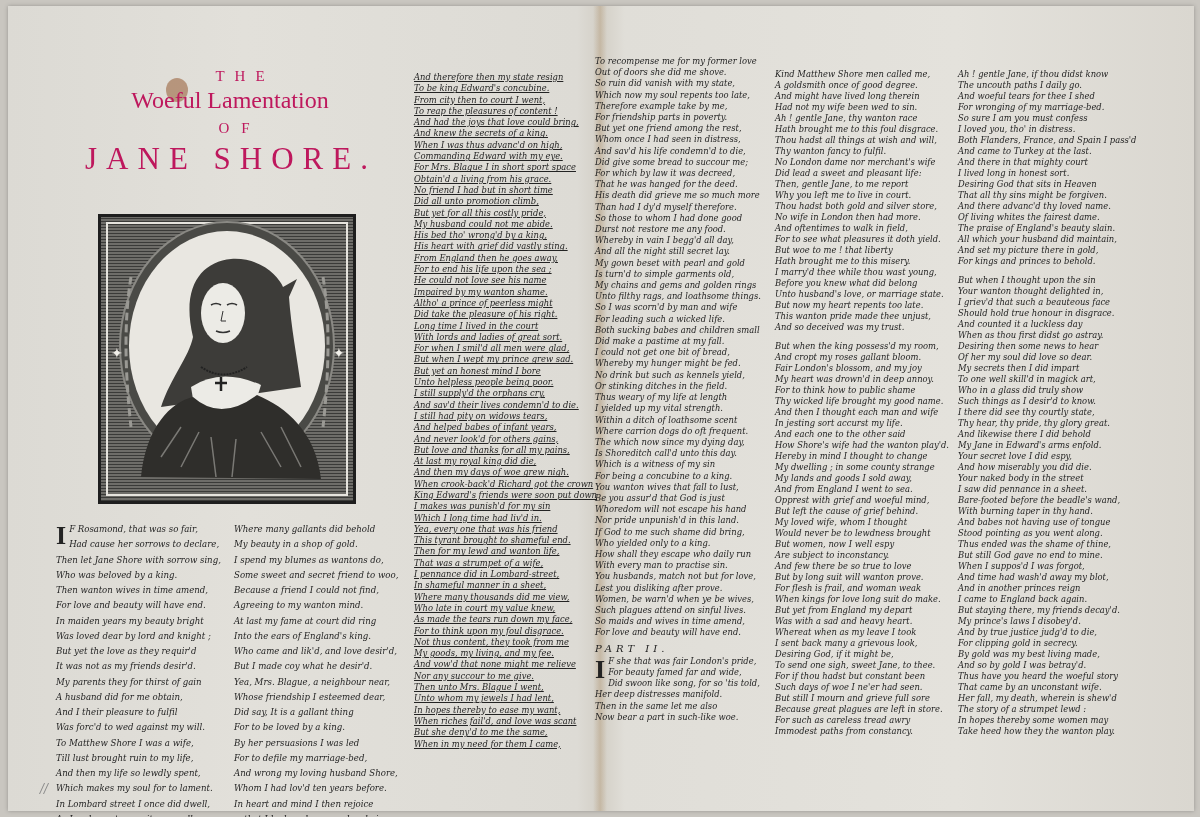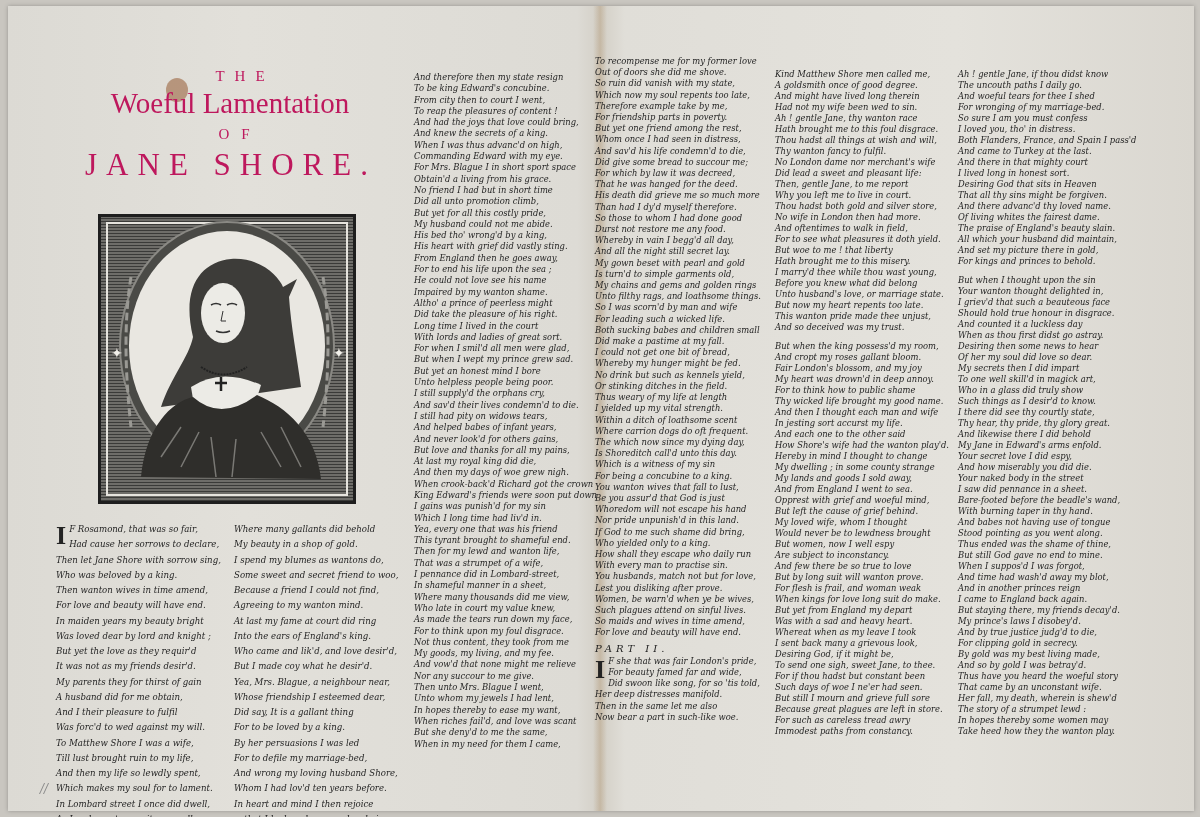--- a/index.html
+++ b/index.html
@@ -16,21 +16,21 @@
   .fold {
     position: absolute; left: 585px; top: 0; width: 14px; height: 805px;
     background: linear-gradient(90deg, rgba(160,130,90,0) 0%, rgba(170,140,100,0.35) 50%, rgba(160,130,90,0) 100%);
   }
   .stain {
     position: absolute; left: 158px; top: 72px; width: 22px; height: 24px;
     border-radius: 50%; background: #a87c5e; opacity: 0.75;
   }
   .title-block { position: absolute; left: 40px; top: 68px; width: 370px; text-align: center; color: #be185d; }
   .t-the { font-size: 15px; letter-spacing: 10px; margin-left: 40px; font-family: "Liberation Serif", serif; }
-  .t-main { font-size: 29px; font-family: "Liberation Serif", serif; margin-top: 2px; margin-left: 10px; }
+  .t-main { font-size: 24px; font-family: "Liberation Serif", serif; margin-top: 2px; margin-left: 10px; }
   .t-of { font-size: 15px; letter-spacing: 12px; margin-top: 6px; margin-left: 30px; font-family: "Liberation Serif", serif; text-align: center; }
   .t-name { font-size: 31px; letter-spacing: 9px; margin-top: 4px; text-align: center; padding-left: 12px; font-family: "Liberation Serif", serif; }
 
   .woodcut {
     position: absolute; left: 98px; top: 214px; width: 258px; height: 290px;
     background: repeating-linear-gradient(0deg, #3a3a38 0px, #3a3a38 1px, #6e6d69 1px, #6e6d69 3px);
     border: 3px solid #1e1e1e; box-sizing: border-box;
   }
   .woodcut .inner-border { position: absolute; inset: 5px; border: 2px solid #e6e4de; }
   .woodcut .oval {
@@ -130,21 +130,21 @@
   <span class="line">Did say, It is a gallant thing</span>
   <span class="line">For to be loved by a king.</span>
   <span class="line">By her persuasions I was led</span>
   <span class="line">For to defile my marriage-bed,</span>
   <span class="line">And wrong my loving husband Shore,</span>
   <span class="line">Whom I had lov'd ten years before.</span>
   <span class="line">In heart and mind I then rejoice</span>
   <span class="line indent">that I had made so good a choice.</span>
 </div>
 
-<div class="col" style="left:414px;top:72px;width:175px;font-size:8.4px;line-height:11.3px;">
+<div class="col" style="left:414px;top:72px;width:175px;font-size:8.4px;line-height:11.3px;text-decoration:underline;">
   <span class="line">And therefore then my state resign</span>
   <span class="line">To be king Edward's concubine.</span>
   <span class="line">From city then to court I went,</span>
   <span class="line">To reap the pleasures of content !</span>
   <span class="line">And had the joys that love could bring,</span>
   <span class="line">And knew the secrets of a king.</span>
   <span class="line">When I was thus advanc'd on high,</span>
   <span class="line">Commanding Edward with my eye.</span>
   <span class="line">For Mrs. Blague I in short sport space</span>
   <span class="line">Obtain'd a living from his grace.</span>
@@ -169,21 +169,21 @@
   <span class="line">I still supply'd the orphans cry,</span>
   <span class="line">And sav'd their lives condemn'd to die.</span>
   <span class="line">I still had pity on widows tears,</span>
   <span class="line">And helped babes of infant years,</span>
   <span class="line">And never look'd for others gains,</span>
   <span class="line">But love and thanks for all my pains,</span>
   <span class="line">At last my royal king did die,</span>
   <span class="line">And then my days of woe grew nigh.</span>
   <span class="line">When crook-back'd Richard got the crown</span>
   <span class="line">King Edward's friends were soon put down</span>
-  <span class="line">I gains was punish'd for my sin</span>
+  <span class="line">I makes was punish'd for my sin</span>
   <span class="line">Which I long time had liv'd in.</span>
   <span class="line">Yea, every one that was his friend</span>
   <span class="line">This tyrant brought to shameful end.</span>
   <span class="line">Then for my lewd and wanton life,</span>
   <span class="line">That was a strumpet of a wife,</span>
   <span class="line">I pennance did in Lombard-street,</span>
   <span class="line">In shameful manner in a sheet,</span>
   <span class="line">Where many thousands did me view,</span>
   <span class="line">Who late in court my value knew,</span>
   <span class="line">As made the tears run down my face,</span>

